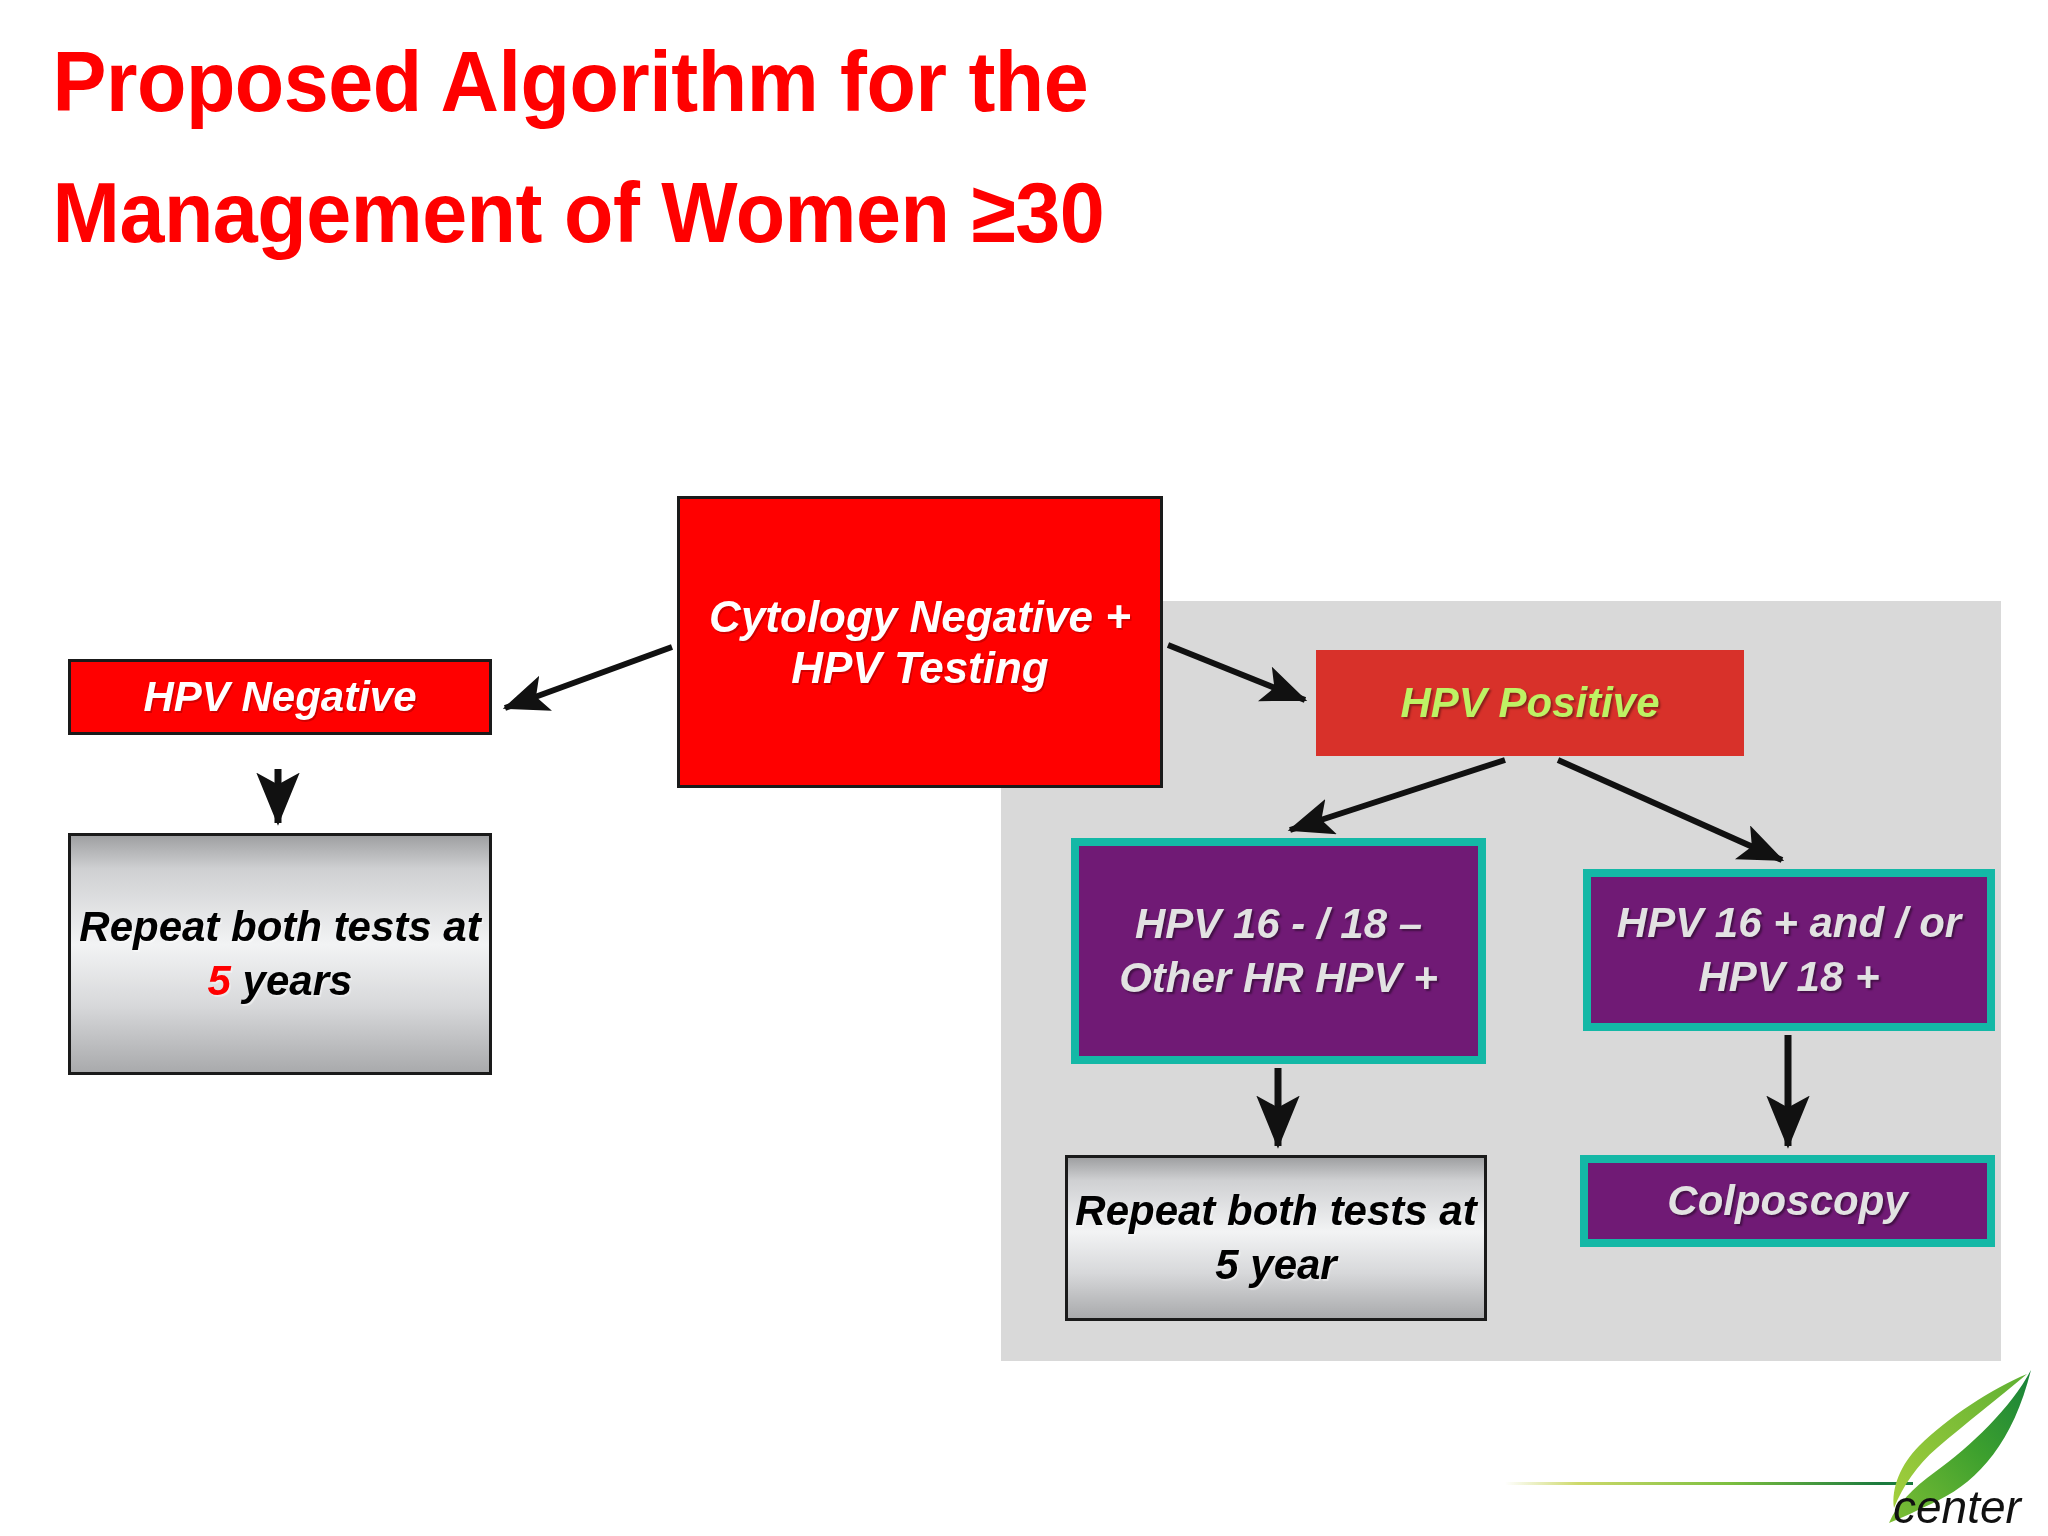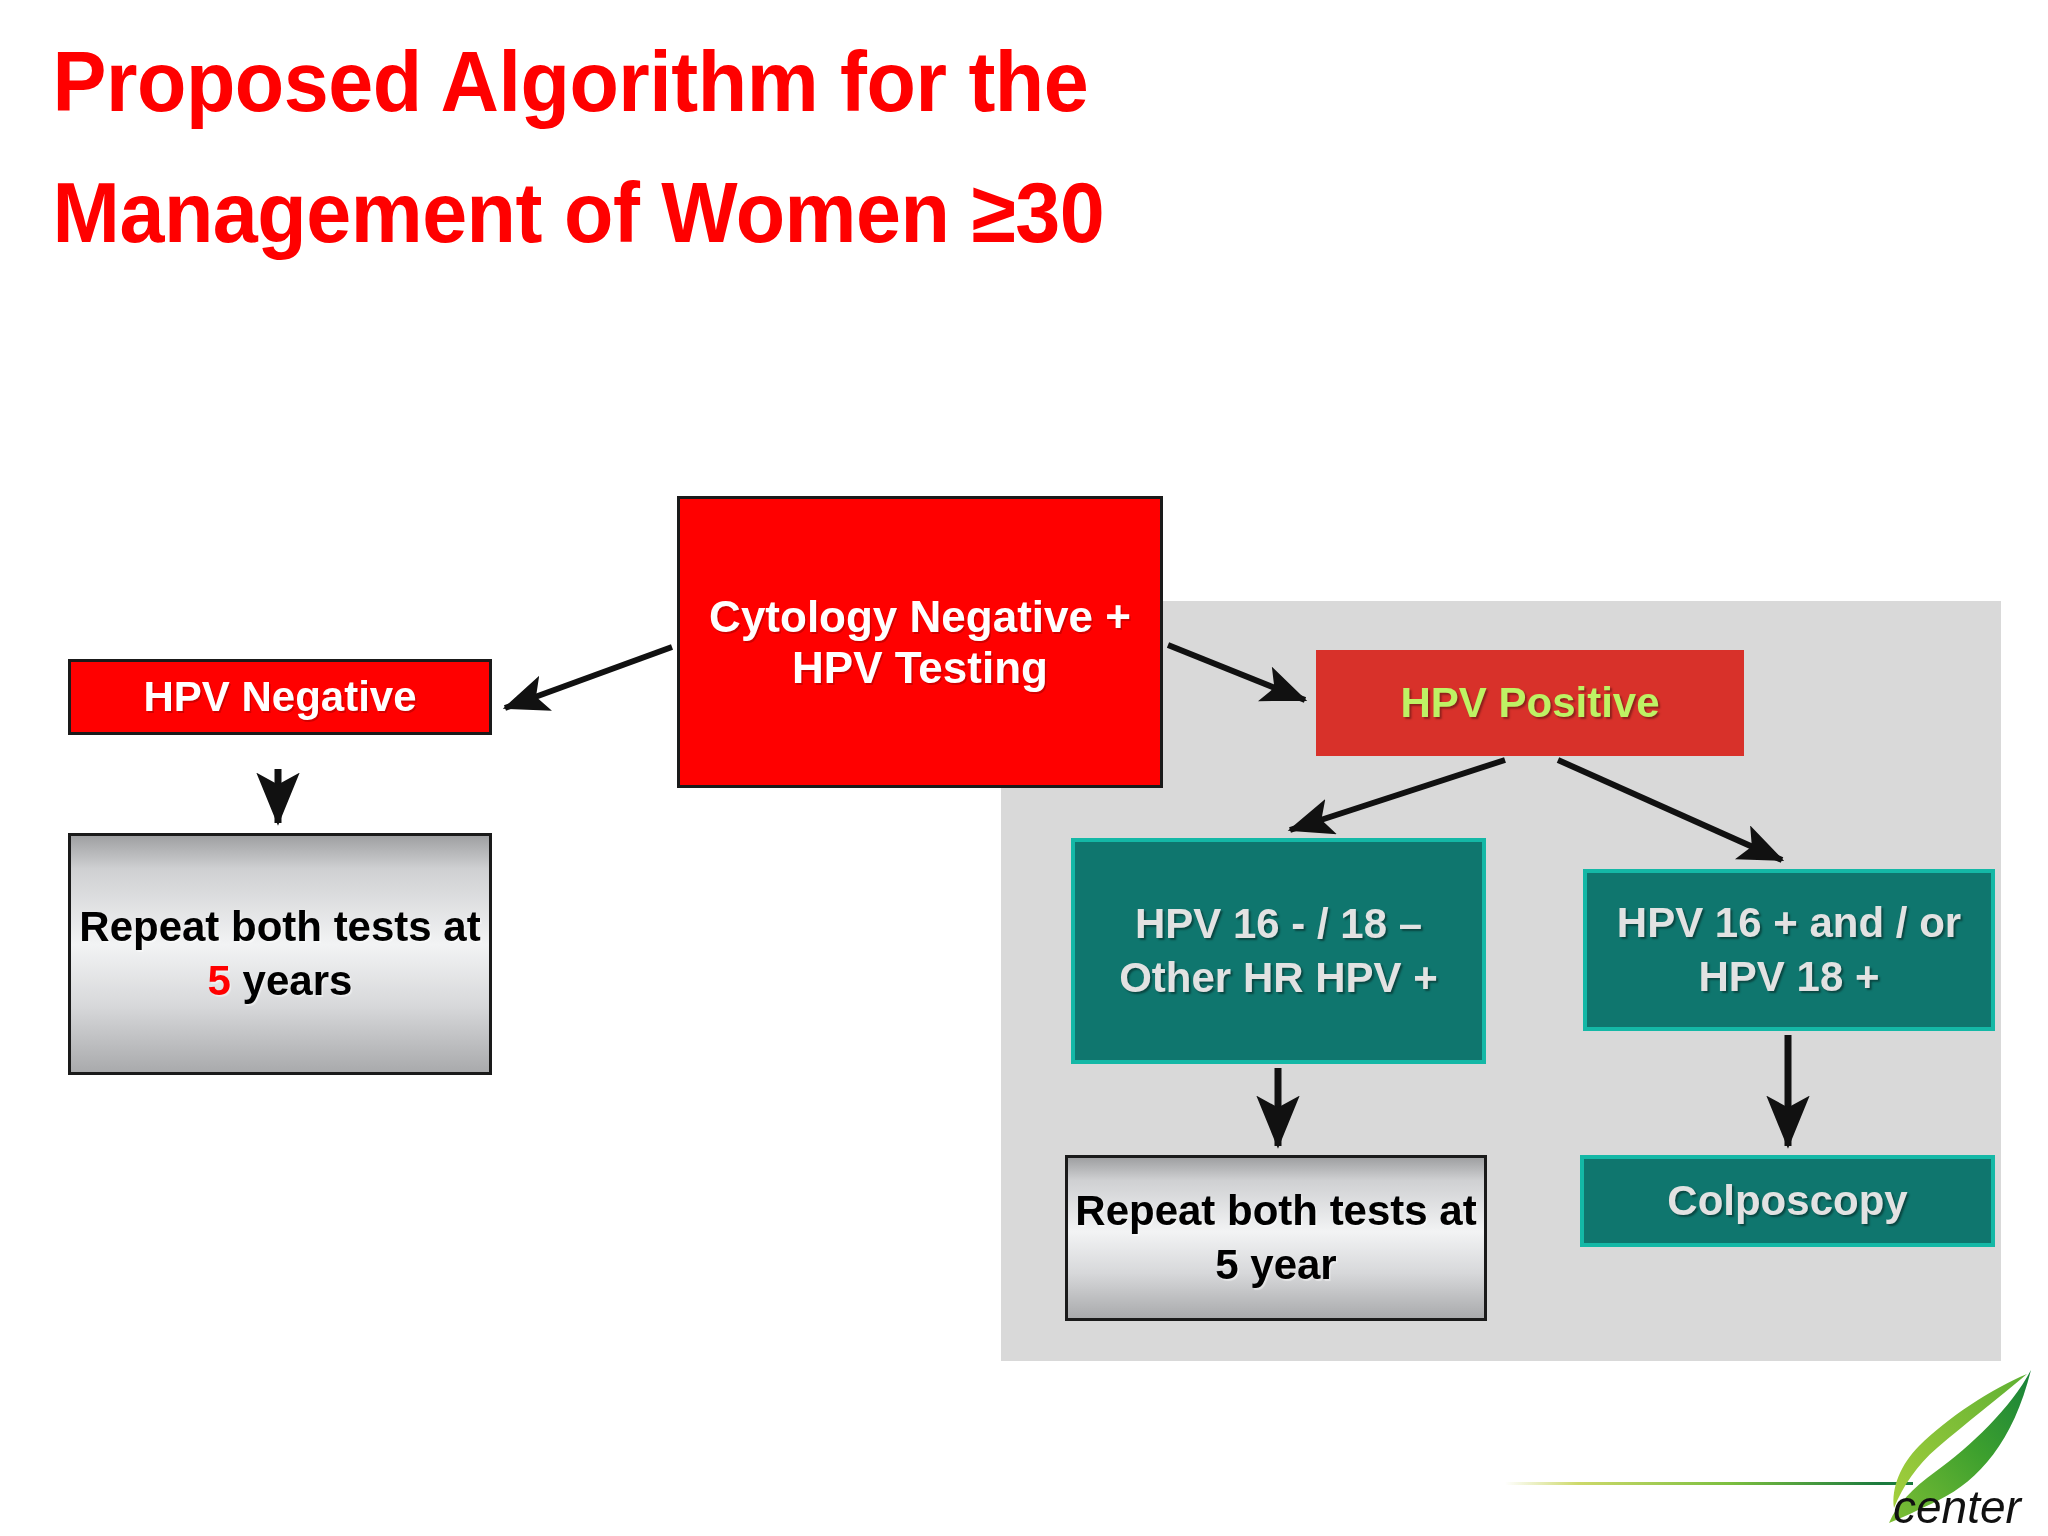--- a/index.html
+++ b/index.html
@@ -47,37 +47,38 @@
   
   .node {
     position: absolute;
     box-sizing: border-box;
     display: flex;
     align-items: center;
     justify-content: center;
     text-align: center;
     font-weight: bold;
     line-height: 1.17;
+    font-style: italic;
   }
   .node .lbl { display: block; width: 100%; }
 
   .node-red-pure {
     background: #FF0000;
     border: 3px solid #1a1a1a;
     color: #ffffff;
     text-shadow: 1.5px 1.5px 0 rgba(120,0,0,0.35);
   }
   .node-red-muted {
     background: #d8312a;
     color: #bef264;
     text-shadow: 2px 2px 2px rgba(0,0,0,0.35);
   }
   .node-blue {
-    background: #0f766e;
-    border: 4px solid #14b8a6;
+    background: #701a75;
+    border: 8px solid #14b8a6;
     color: #e2e2e2;
     text-shadow: 2px 2px 2px rgba(0,0,0,0.40);
   }
   .node-silver {
     background: linear-gradient(180deg,
                 #9fa0a2 0%,
                 #cfd0d2 14%,
                 #f2f3f4 46%,
                 #d7d8da 72%,
                 #a9aaac 100%);

